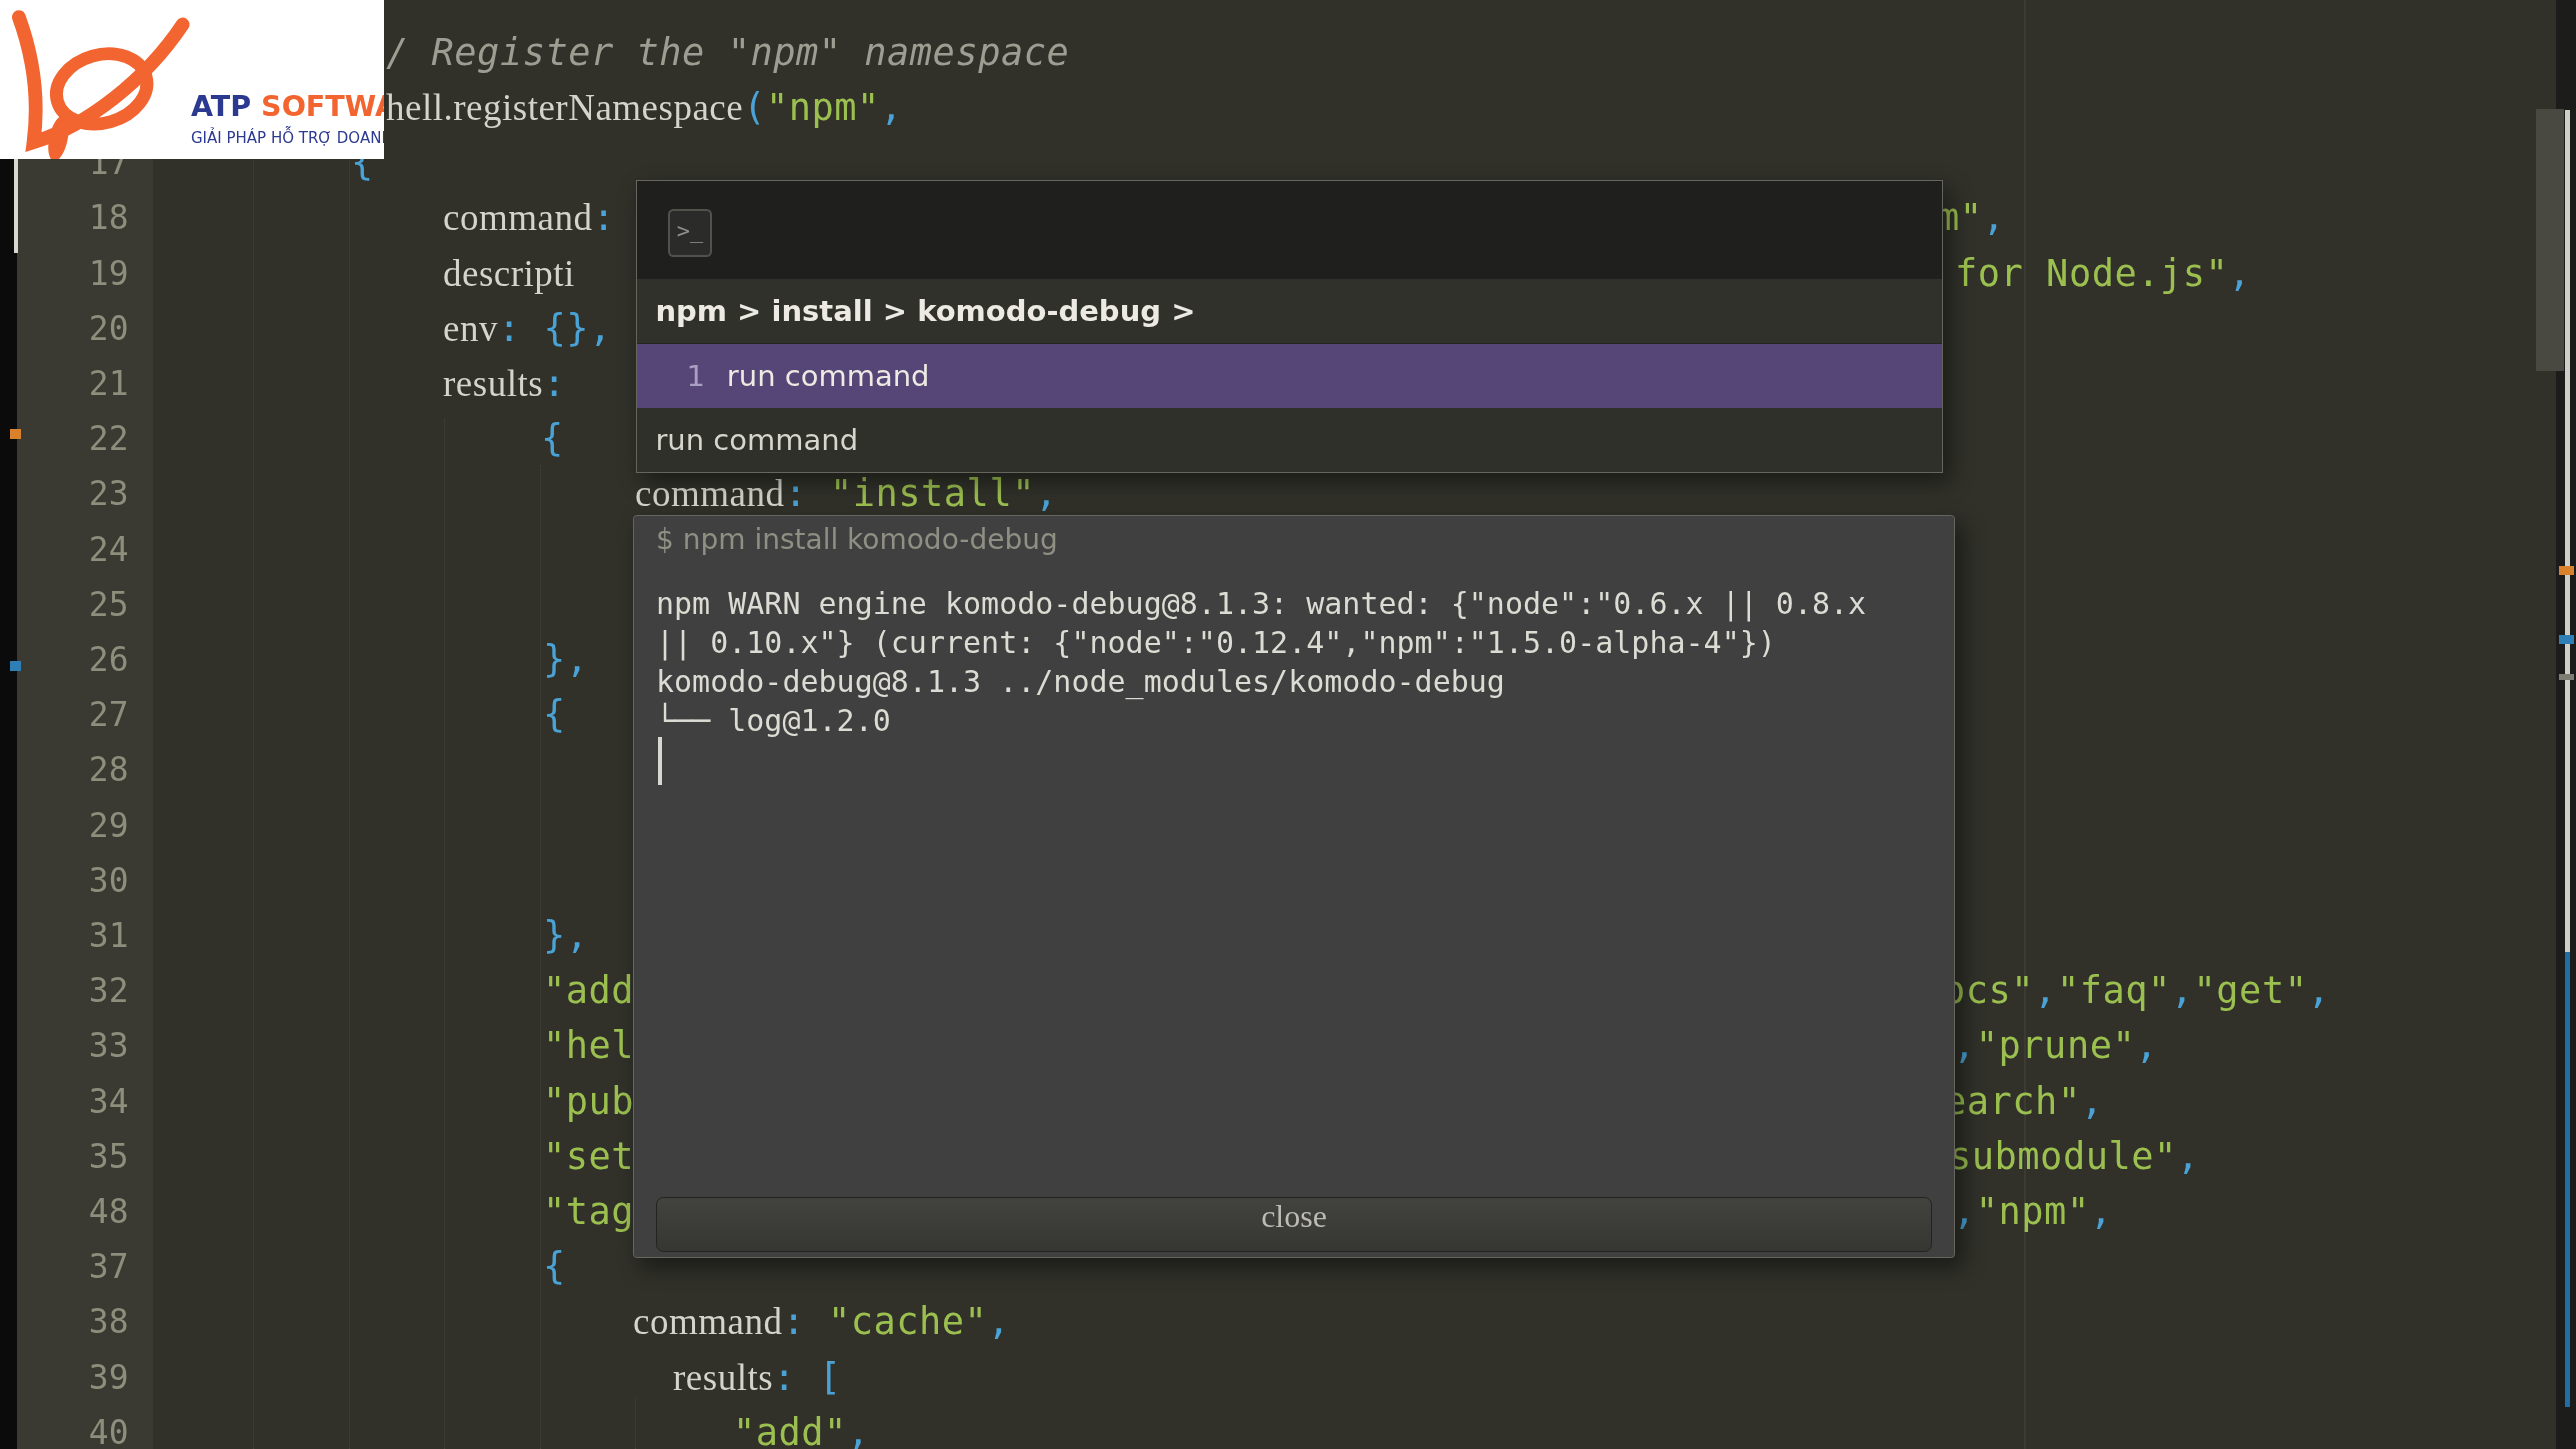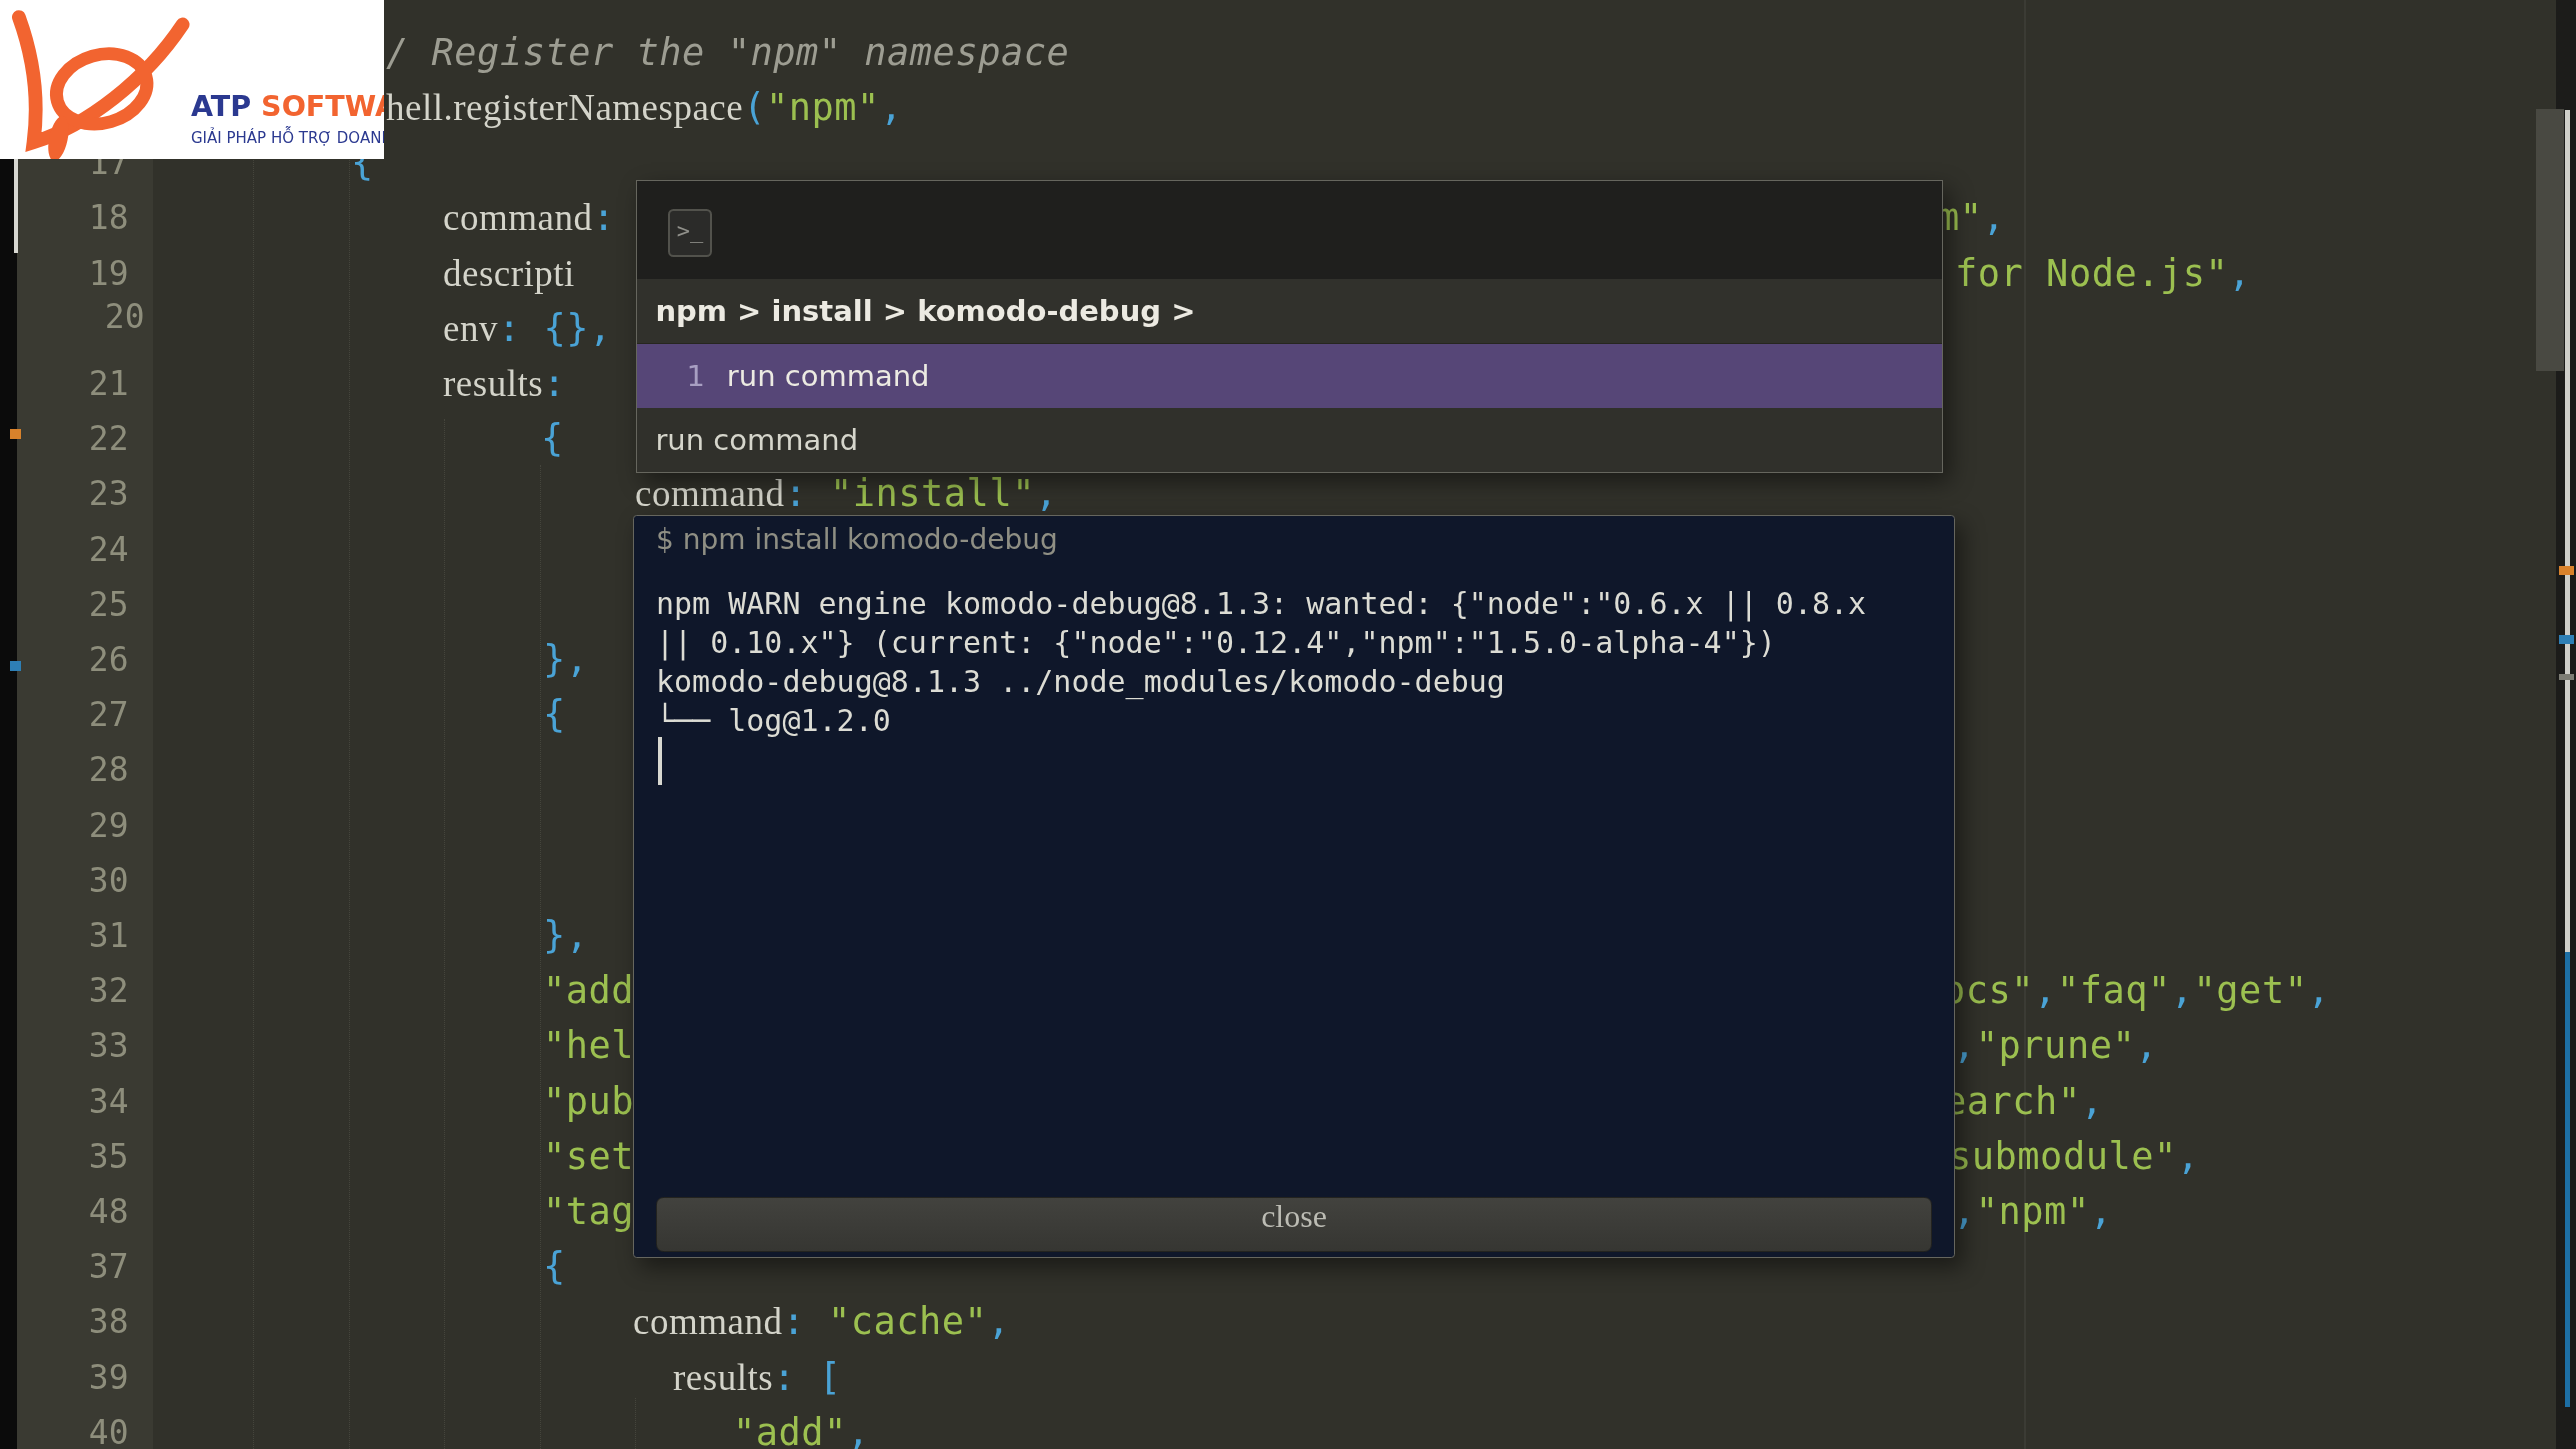--- a/index.html
+++ b/index.html
@@ -34,21 +34,21 @@
                 text-align:center;font-family:"DejaVu Sans Mono",monospace;}
   .popup-breadcrumb{height:65px;background:#31312c;border-bottom:0.9px solid #26261f;display:flex;align-items:center;
                     padding-left:18.4px;font-family:"DejaVu Sans","Liberation Sans",sans-serif;
                     font-weight:bold;font-size:29px;color:#eceae2;box-sizing:border-box;}
   .popup-item{height:64px;display:flex;align-items:center;font-family:"DejaVu Sans","Liberation Sans",sans-serif;
               font-size:29px;color:#d6d6cc;box-sizing:border-box;padding-left:18.4px;}
   .popup-item.selected{background:#564677;color:#eceae2;}
   .popup-item .idx{color:#a89fc2;margin-left:31px;margin-right:22px;}
 
   
-  .panel{position:absolute;left:633px;top:515px;width:1322px;height:743px;background:#0f172a;z-index:6;
+  .panel{position:absolute;left:633px;top:515px;width:1322px;height:743px;background:#404040;z-index:6;
          border:1.8px solid #66665e;border-radius:3.7px;box-shadow:7.4px 9.2px 22px rgba(0,0,0,0.45);box-sizing:border-box;}
   .prompt-line{position:absolute;left:22px;top:7.4px;font-family:"DejaVu Sans","Liberation Sans",sans-serif;
                font-size:28px;color:#8f8f84;}
   .term-out{position:absolute;left:22px;top:68px;font-family:"DejaVu Sans Mono",monospace;font-size:30px;
             line-height:39px;color:#dcdcd4;white-space:pre;}
   .term-cursor{position:absolute;left:24px;top:221px;width:3.7px;height:48px;background:#d8d8d0;}
   .close-btn{position:absolute;left:22px;top:681px;width:1274px;height:53px;border-radius:7.4px;
              background:linear-gradient(#42423e,#363632);border:0.9px solid #23231f;
              color:#bcbcb4;font-family:Liberation Serif, serif;font-size:32px;
              display:flex;align-items:flex-start;justify-content:center;}
@@ -72,21 +72,21 @@
       <div class="guide" style="left: 349px; top: 138px; height: 1311px;"></div>
       <div class="guide" style="left: 444px; top: 419px; height: 1030px;"></div>
       <div class="guide" style="left: 540px; top: 465px; height: 984px;"></div>
       <div class="guide" style="left: 635px; top: 1398px; height: 51px;"></div>
     </div>
 
   <div id="gutter-layer">
       <div class="gutter-num" style="top: 135px;">17</div>
       <div class="gutter-num" style="top: 190px;">18</div>
       <div class="gutter-num" style="top: 246px;">19</div>
-      <div class="gutter-num" style="top: 289px; padding-left: 16px;">20</div>
+      <div class="gutter-num" style="top: 301px;">20</div>
       <div class="gutter-num" style="top: 356px;">21</div>
       <div class="gutter-num" style="top: 411px;">22</div>
       <div class="gutter-num" style="top: 466px;">23</div>
       <div class="gutter-num" style="top: 522px;">24</div>
       <div class="gutter-num" style="top: 577px;">25</div>
       <div class="gutter-num" style="top: 632px;">26</div>
       <div class="gutter-num" style="top: 687px;">27</div>
       <div class="gutter-num" style="top: 742px;">28</div>
       <div class="gutter-num" style="top: 798px;">29</div>
       <div class="gutter-num" style="top: 853px;">30</div>

